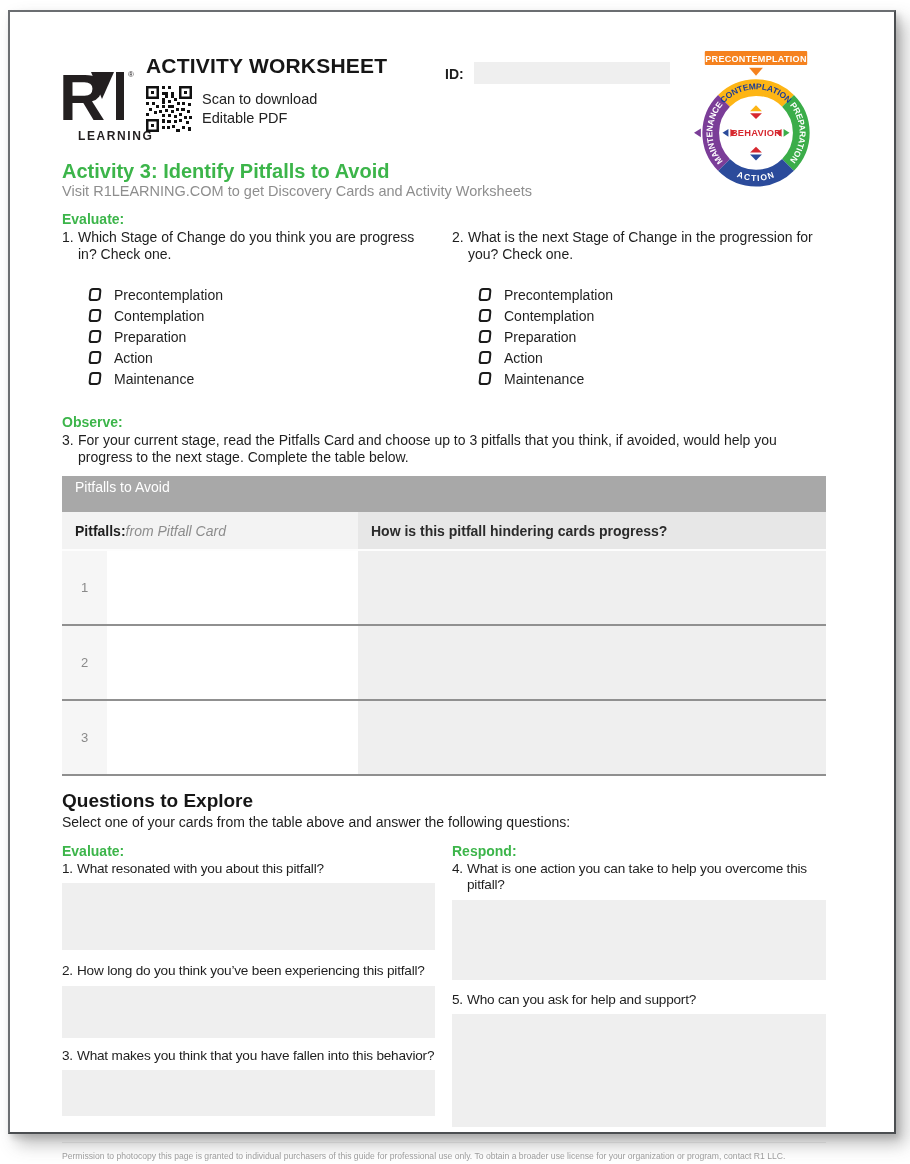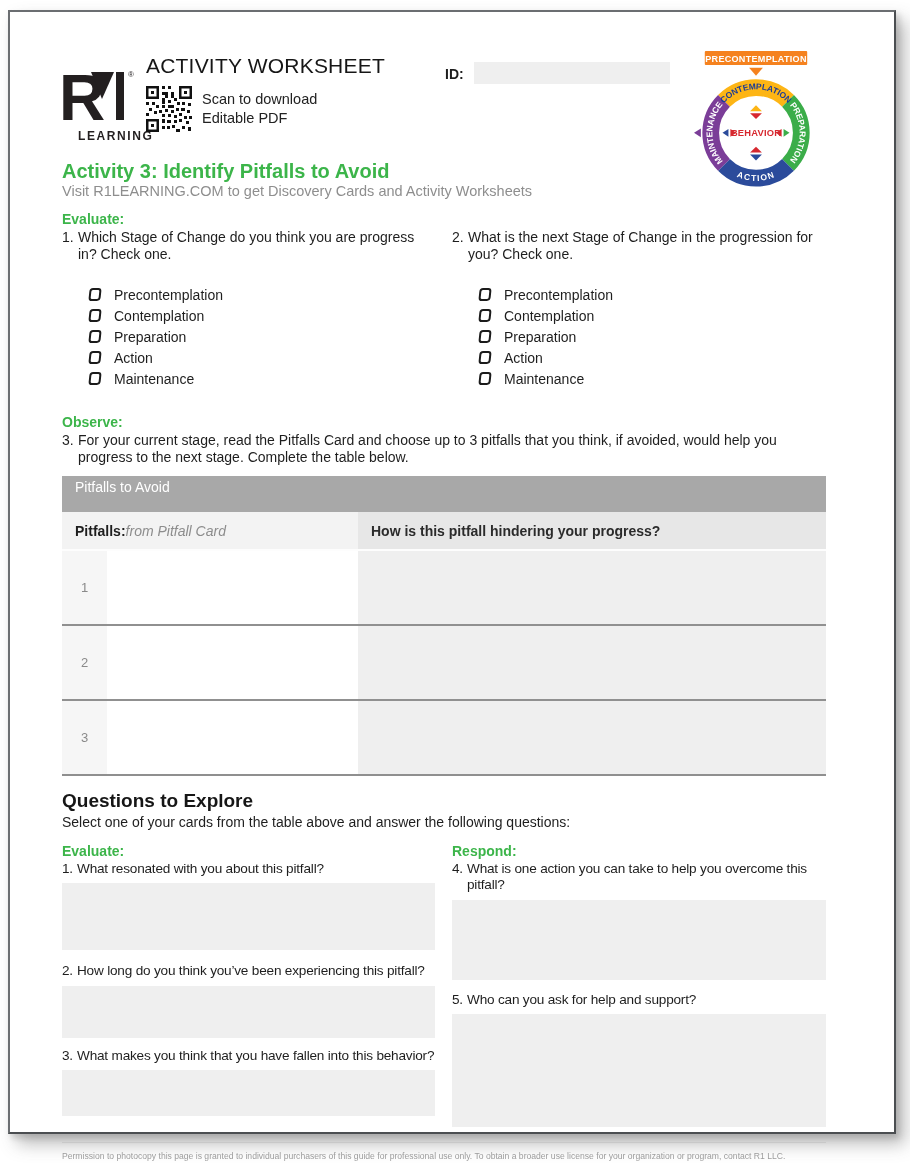--- a/index.html
+++ b/index.html
@@ -10,21 +10,21 @@
     background:#ffffff;
     border:2px solid; border-color:#6b6e71 #4b4e51 #4b4e51 #6b6e71;
     box-shadow: 9px 10px 16px rgba(80,80,80,.38), 3px 4px 6px rgba(0,0,0,.15);
     padding:38px 68px 0 52px;
   }
 
   
   .header { position:relative; height:100px; }
   .logo-block { position:absolute; left:0; top:14px; width:84px; }
   .logo-sub { font-size:12px; font-weight:bold; letter-spacing:1.6px; color:#231f20; margin-top:1px;margin-left:16px; }
-  .ws-title { position:absolute; left:84px; top:4px; font-size:21px; font-weight:normal; letter-spacing:.2px; color:#161616; }
+  .ws-title { position:absolute; left:84px; top:4px; font-size:21px; font-weight:bold; letter-spacing:.2px; color:#161616; }
   .qr { position:absolute; left:84px; top:36px; }
   .qr-caption { position:absolute; left:140px; top:40px; font-size:14.5px; line-height:1.3; color:#222; }
   .id-label { position:absolute; left:383px; top:16px; font-size:14px; font-weight:bold; }
   .id-input { position:absolute; left:412px; top:12px; width:196px; height:22px; background:#efefef; border:none; font:13px "Liberation Sans",sans-serif; padding:0 6px; }
   .wheel { position:absolute; right:6px; top:0; }
   svg text { font-family:"Liberation Sans", sans-serif; }
 
   
   .activity-title { margin-top:10px; font-size:20px; font-weight:bold; color:#3cb54a; }
   .activity-sub { margin-top:0; font-size:14.5px; color:#8e8e8e; }
@@ -233,21 +233,21 @@
     <span class="t">For your current stage, read the Pitfalls Card and choose up to 3 pitfalls that you think, if avoided, would help you progress to the next stage. Complete the table below.</span>
   </div>
 
   <div class="ptable">
     <div class="t-band">Pitfalls to Avoid</div>
     <div class="t-sub">
       <div class="t-sub-left">
         <span style="font-weight:bold;">Pitfalls:</span>
         <span class="rest"> from Pitfall Card</span>
       </div>
-      <div class="t-sub-right">How is this pitfall hindering your progress?</div>
+      <div class="t-sub-right">How is this pitfall hindering cards progress?</div>
     </div>
     <div class="t-row first">
       <div class="t-num">1</div>
       <div class="t-mid"></div>
       <div class="t-right"></div>
     </div>
     <div class="t-row">
       <div class="t-num">2</div>
       <div class="t-mid"></div>
       <div class="t-right"></div>

